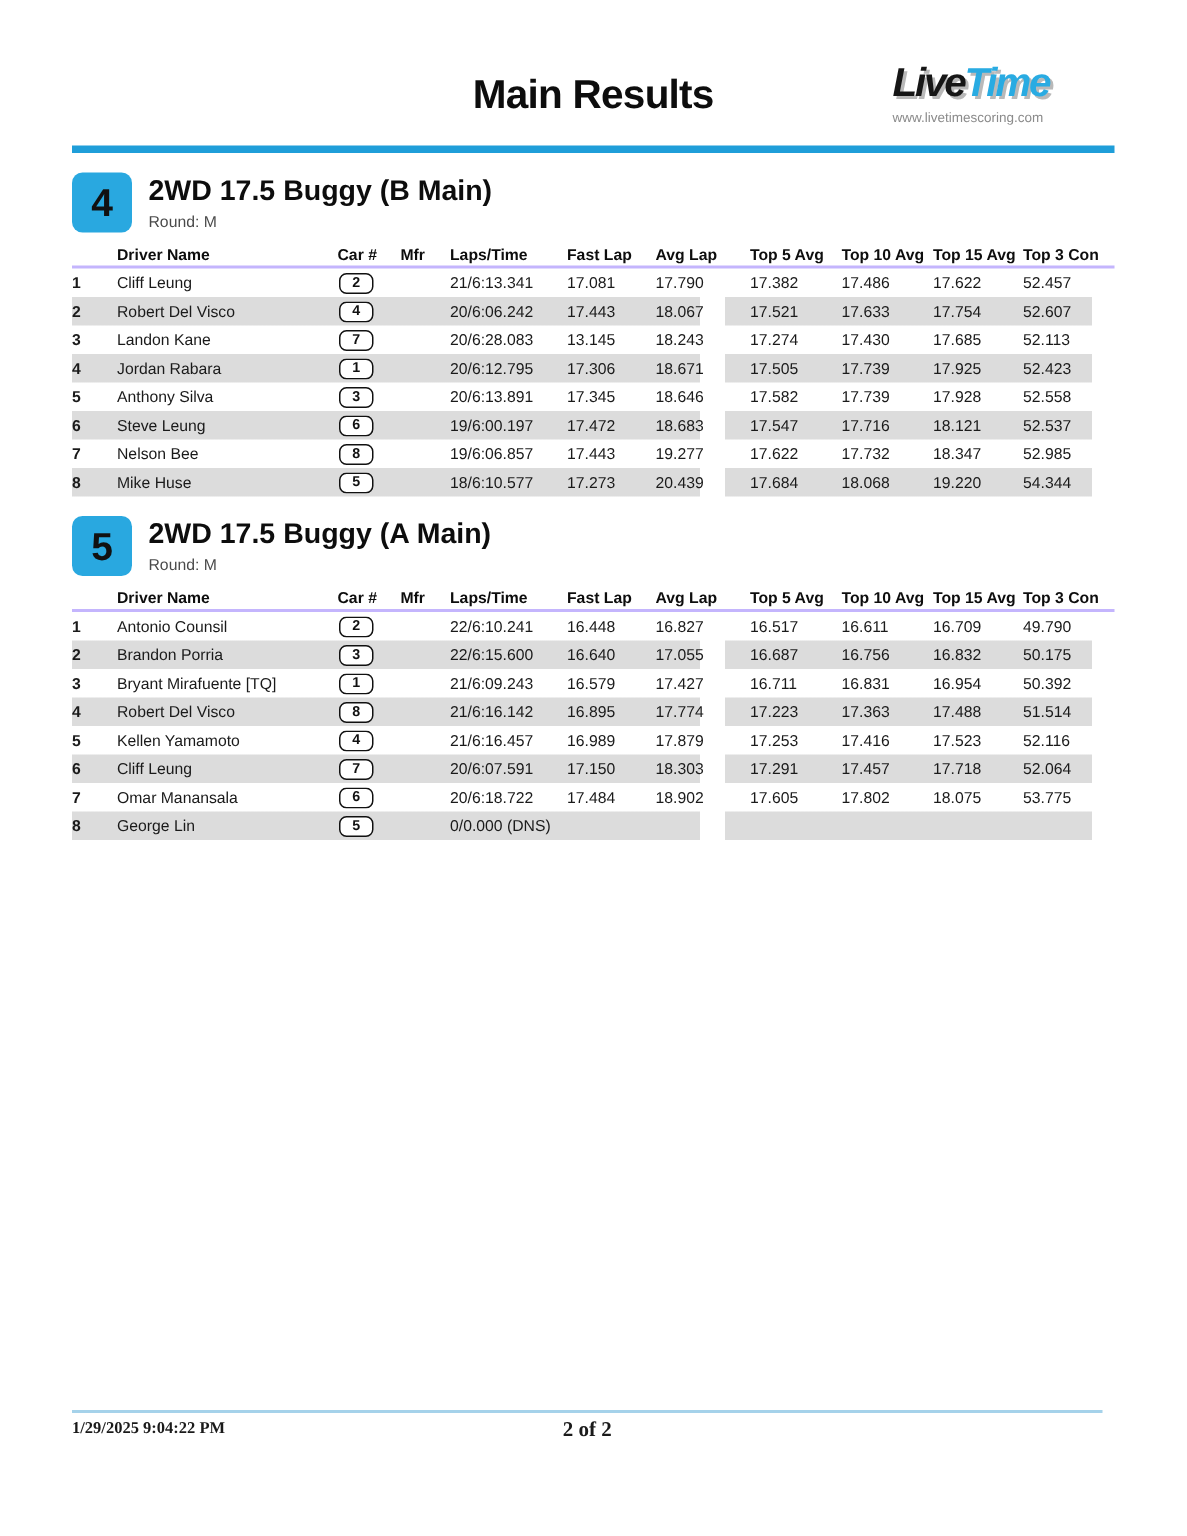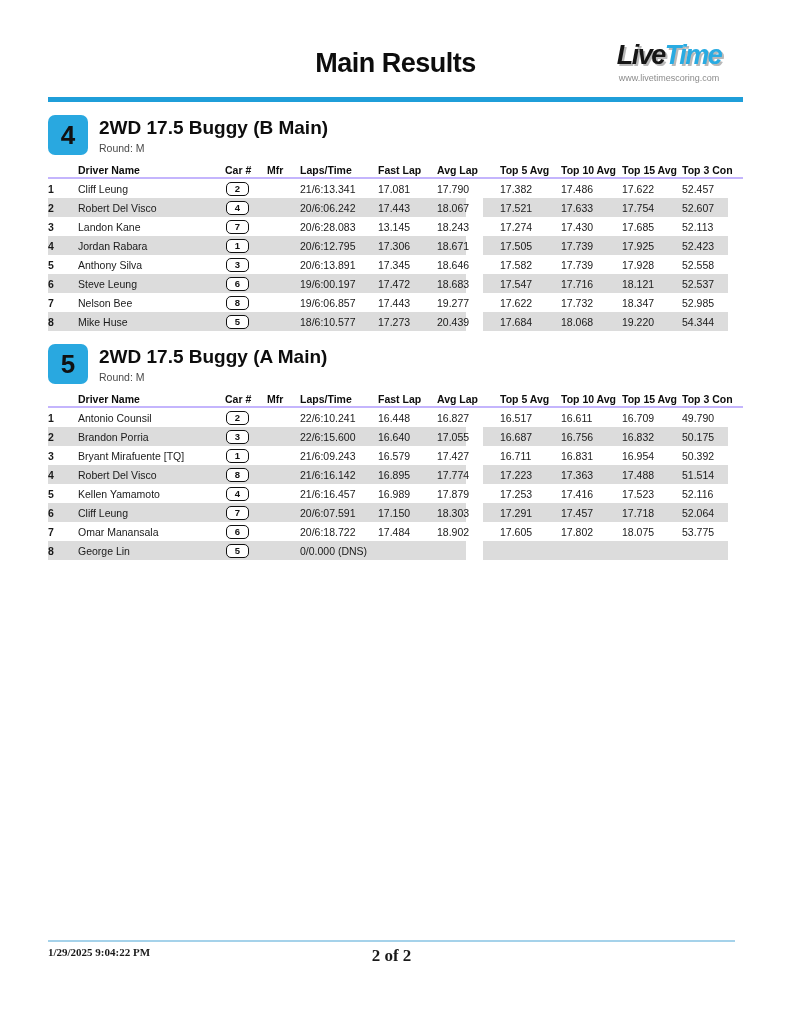--- a/index.html
+++ b/index.html
@@ -15,21 +15,21 @@
   }
   .content { position: absolute; left: 48px; right: 48px; top: 0; }
 
   
   .report-header { position: relative; height: 97px; }
   .page-title {
     position: absolute; left: 0; right: 0; top: 48px;
     text-align: center;
     font-size: 27px; font-weight: 800; letter-spacing: -0.5px; color: #0d0d0d;
   }
-  .logo-block { position: absolute; right: 0; top: 40px; text-align: center; width: 148px; }
+  .logo-block { position: absolute; right: 0; top: 40px; text-align: left; width: 148px; }
   .logo-text {
     font-style: italic; font-weight: 800; font-size: 27px; letter-spacing: -1.5px;
     text-shadow: 2px 2px 0 #b9b9b9;
     white-space: nowrap;
   }
   .logo-live { color: #161616; }
   .logo-time { color: #29abe2; }
   .logo-url { font-size: 9px; color: #8b8b8b; margin-top: 2px; }
 
   .header-rule { height: 5px; background: #1f9ed9; }
@@ -82,21 +82,21 @@
   }
 
   
   .report-footer { position: absolute; left: 48px; right: 56px; top: 940px; font-family: Liberation Serif, serif; }
   .footer-rule { height: 2px; background: #a5d2ea; margin-bottom: 4px; }
   .footer-cols { display: grid; grid-template-columns: 1fr auto 1fr; align-items: start; }
   .footer-datetime { font-size: 11px; font-weight: bold; text-align: left; }
   .footer-center { text-align: center; padding-top: 2px; }
   .footer-event { font-size: 11px; font-weight: bold; }
   .footer-range { font-size: 8.5px; font-weight: bold; margin-top: 3px; }
-  .footer-page { font-size: 17px; font-weight: bold; text-align: right; }
+  .footer-page { font-size: 14px; font-weight: bold; text-align: right; }
 </style>
 </head>
 <body>
 
 <div class="page">
   <div class="content">
 
     <header class="report-header">
       <h1 class="page-title">Main Results</h1>
       <div class="logo-block">

